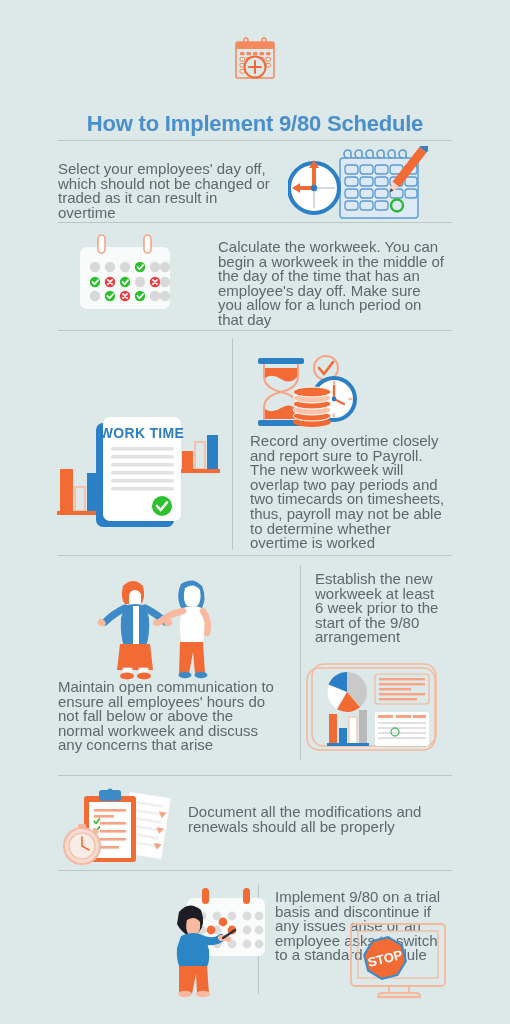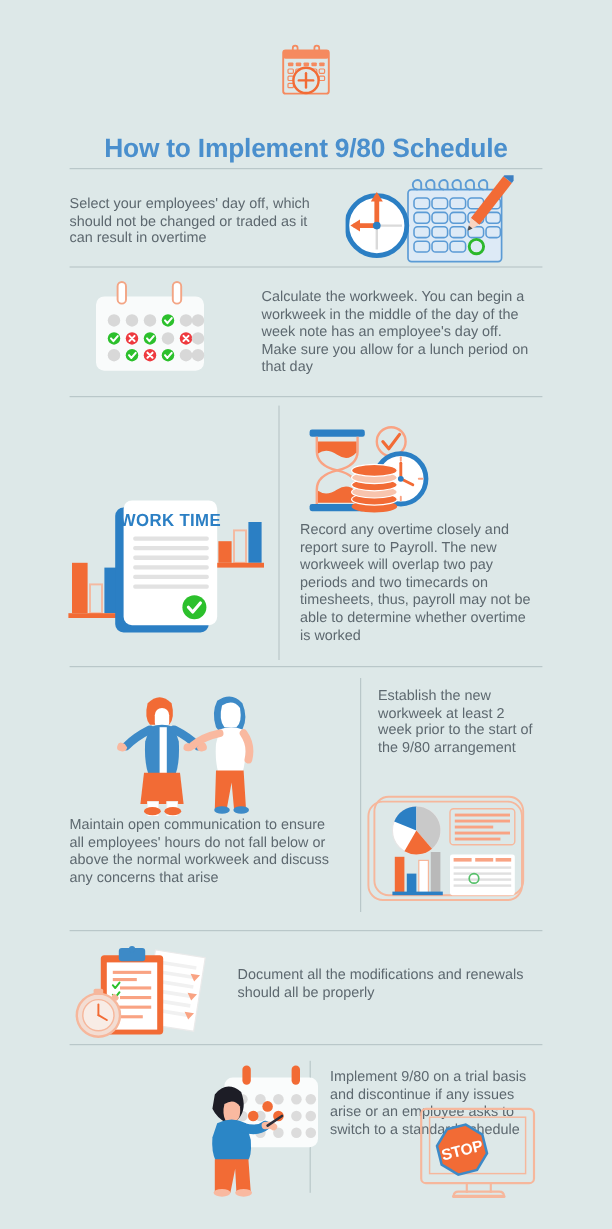--- a/index.html
+++ b/index.html
@@ -27,41 +27,41 @@
   }
 
   .divider{
     position:absolute;height:1px;background:#b9c7c9;left:58px;right:58px;
   }
   .vdivider{position:absolute;width:1px;background:#b9c7c9;}
 
   .txt{
     position:absolute;
     color:#5d686f;
-    font-size:12px;
+    font-size:15px;
     line-height:14.6px;
   }
 
   .ill{position:absolute;}
 
   
   #d1{top:140px}
   #d2{top:222px}
   #d3{top:330px}
   #d4{top:555px}
   #d5{top:775px}
   #d6{top:870px}
 
   #t1{left:58px;top:162px;width:215px}
   #t2{left:218px;top:240px;width:226px}
   #t3{left:58px;top:342px;width:170px}
   #t4{left:250px;top:434px;width:200px}
   #t5{left:315px;top:572px;width:130px}
   #t6{left:58px;top:680px;width:225px}
-  #t7{left:198px;top:805px;width:250px}
+  #t7{left:188px;top:805px;width:250px}
   #t8{left:58px;top:890px;width:100px}
   #t9{left:275px;top:890px;width:175px}
 
   #i1{left:288px;top:146px}
   #i2{left:66px;top:231px}
   #i3{left:248px;top:352px}
   #i4{left:52px;top:411px}
   #i5{left:85px;top:570px}
   #i6{left:305px;top:662px}
   #i7{left:60px;top:786px}
@@ -164,21 +164,21 @@
       <line x1="26" y1="42" x2="26" y2="18" stroke="#f26b35" stroke-width="4" stroke-linecap="round"></line>
       <polygon points="26,14 21,22 31,22" fill="#f26b35"></polygon>
       <line x1="26" y1="42" x2="8" y2="42" stroke="#f26b35" stroke-width="4" stroke-linecap="round"></line>
       <polygon points="4,42 12,37 12,47" fill="#f26b35"></polygon>
       <line x1="26" y1="42" x2="26" y2="62" stroke="#dadada" stroke-width="2"></line>
       <line x1="26" y1="42" x2="47" y2="42" stroke="#dadada" stroke-width="2"></line>
       <circle cx="26" cy="42" r="3.2" fill="#2b7fc4"></circle>
     </svg>
   </div>
 
-  <div class="txt" id="t2">Calculate the workweek. You can begin a workweek in the middle of the day of the week note has an employee's day off. Make sure you allow for a lunch period on that day</div>
+  <div class="txt" id="t2">Calculate the workweek. You can begin a workweek in the middle of the day of the time that has an employee's day off. Make sure you allow for a lunch period on that day</div>
   <div class="ill" id="i2">
     <svg width="116" height="88" viewBox="0 0 116 88">
       <rect x="14" y="16" width="90" height="62" rx="7" fill="#f9fbfb"></rect>
       <g stroke="#f3a585" stroke-width="1.6" fill="#ffffff">
         <rect x="32" y="4" width="7" height="18" rx="3.5"></rect>
         <rect x="78" y="4" width="7" height="18" rx="3.5"></rect>
       </g>
       <g>
 
         <circle cx="29" cy="36" r="5.2" fill="#d8d8d8"></circle>
@@ -275,21 +275,21 @@
         <ellipse cx="64" cy="70" rx="19" ry="5" fill="#f26b35"></ellipse>
         <ellipse cx="64" cy="64" rx="19" ry="5" fill="#f26b35" stroke="#fff" stroke-width="1"></ellipse>
         <ellipse cx="64" cy="58" rx="19" ry="5" fill="#f8c4ad" stroke="#fff" stroke-width="1"></ellipse>
         <ellipse cx="64" cy="52" rx="19" ry="5" fill="#f26b35" stroke="#fff" stroke-width="1"></ellipse>
         <ellipse cx="64" cy="46" rx="19" ry="5" fill="#f8c4ad" stroke="#fff" stroke-width="1"></ellipse>
         <ellipse cx="64" cy="40" rx="19" ry="5" fill="#f26b35" stroke="#fff" stroke-width="1"></ellipse>
       </g>
     </svg>
   </div>
 
-  <div class="txt" id="t5">Establish the new workweek at least 2 week prior to the start of the 9/80 arrangement</div>
+  <div class="txt" id="t5">Establish the new workweek at least 6 week prior to the start of the 9/80 arrangement</div>
   <div class="ill" id="i6">
     <svg width="134" height="92" viewBox="0 0 134 92">
       <rect x="2" y="6" width="128" height="82" rx="12" fill="none" stroke="#f6b79c" stroke-width="1.6"></rect>
       <rect x="7" y="2" width="124" height="82" rx="12" fill="none" stroke="#f6b79c" stroke-width="1.6"></rect>
 
       <g transform="translate(42,30)">
         <circle cx="0" cy="0" r="20" fill="#ffffff" stroke="#e6e6e6" stroke-width="1"></circle>
         <path d="M0 0 L0 -20 A20 20 0 0 0 -18.5 -7.5 Z" fill="#2b7fc4"></path>
         <path d="M0 0 L0 -20 A20 20 0 0 1 13 15.2 Z" fill="#c9c9c9"></path>
         <path d="M0 0 L13 15.2 A20 20 0 0 1 -10 17.3 Z" fill="#f26b35"></path>

